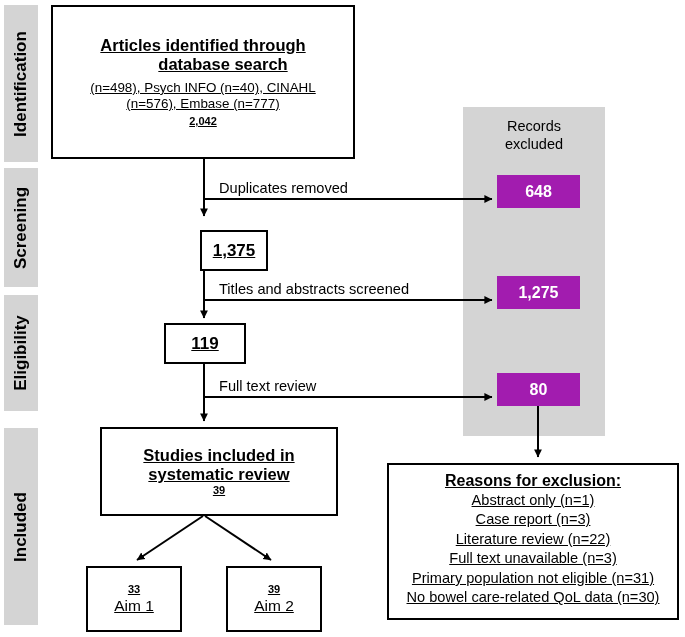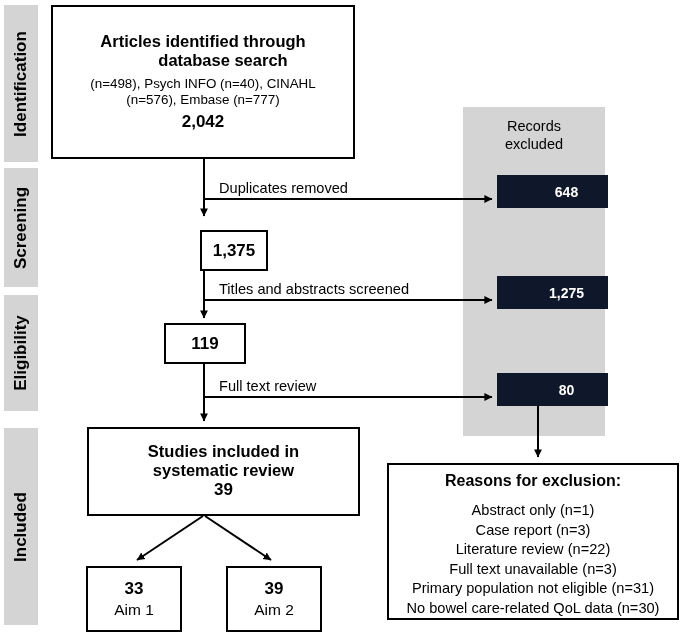--- a/index.html
+++ b/index.html
@@ -9,35 +9,35 @@
 
   
   .band{position:absolute;left:4px;width:34px;background:#d4d4d4;}
   .band span{position:absolute;left:50%;top:50%;
              transform:translate(-50%,-50%) rotate(-90deg);
              white-space:nowrap;font-weight:bold;font-size:17px;letter-spacing:0px;}
 
   
   .box{position:absolute;background:#fff;border:2.5px solid #000;
        box-sizing:border-box;display:flex;flex-direction:column;
-       align-items:center;justify-content:center;text-align:center;}
+       align-items:center;justify-content:center;text-align:center;text-decoration:underline;}
   .ttl{font-weight:bold;font-size:16.5px;line-height:1.16;}
   .sub{font-size:13.4px;line-height:1.2;}
-  .num{font-weight:bold;font-size:17px;line-height:1.2;}
+  .num{font-weight:bold;font-size:11px;line-height:1.2;}
   .numonly{font-weight:bold;font-size:17px;}
   .aimlbl{font-size:15.5px;line-height:1.25;}
 
   
   #excl-panel{position:absolute;background:#d4d4d4;}
   .panel-hdr{position:absolute;text-align:center;font-size:14.5px;line-height:1.25;}
-  .dark{position:absolute;background:#0f172a;display:flex;align-items:center;
-        justify-content:center;color:#fff;font-weight:bold;font-size:14px;padding-left:28px;}
+  .dark{position:absolute;background:#a21caf;display:flex;align-items:center;
+        justify-content:center;color:#fff;font-weight:bold;font-size:16px;}
 
   
-  #reasons{align-items:center;justify-content:space-between;padding-top:7px;}
+  #reasons{align-items:center;justify-content:flex-start;padding-top:7px;}
   #reasons .rttl{font-weight:bold;font-size:16px;margin-bottom:1px;}
   #reasons ul{list-style:none;margin:0;padding:0;}
   #reasons li{font-size:14.6px;line-height:1.335;white-space:nowrap;}
 
   
   .alabel{position:absolute;font-size:14.6px;white-space:nowrap;}
 
   svg.lines{position:absolute;left:0;top:0;width:685px;height:637px;
             pointer-events:none;}
 </style>
@@ -109,21 +109,21 @@
   </div>
 
   <div class="box" style="left:164px;top:230px;width:68px;height:41px;margin-left:36px;">
     <div class="numonly">1,375</div>
   </div>
 
   <div class="box" style="left:164px;top:323px;width:82px;height:41px;">
     <div class="numonly">119</div>
   </div>
 
-  <div class="box" style="left:87px;top:427px;width:273px;height:89px;">
+  <div class="box" style="left:100px;top:427px;width:238px;height:89px;">
     <div class="ttl">Studies included in</div>
     <div class="ttl">systematic review</div>
     <div class="num">39</div>
   </div>
 
   <div class="box" style="left:86px;top:566px;width:96px;height:66px;justify-content:center;">
     <div class="num">33</div>
     <div class="aimlbl">Aim 1</div>
   </div>
   <div class="box" style="left:226px;top:566px;width:96px;height:66px;">

